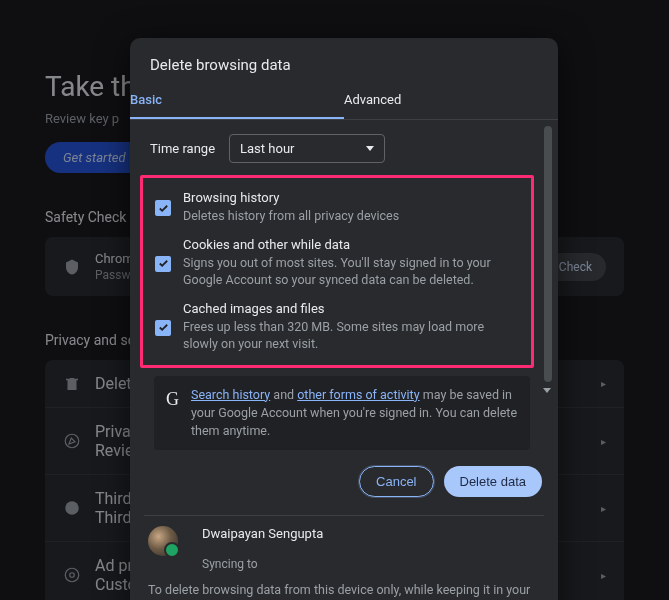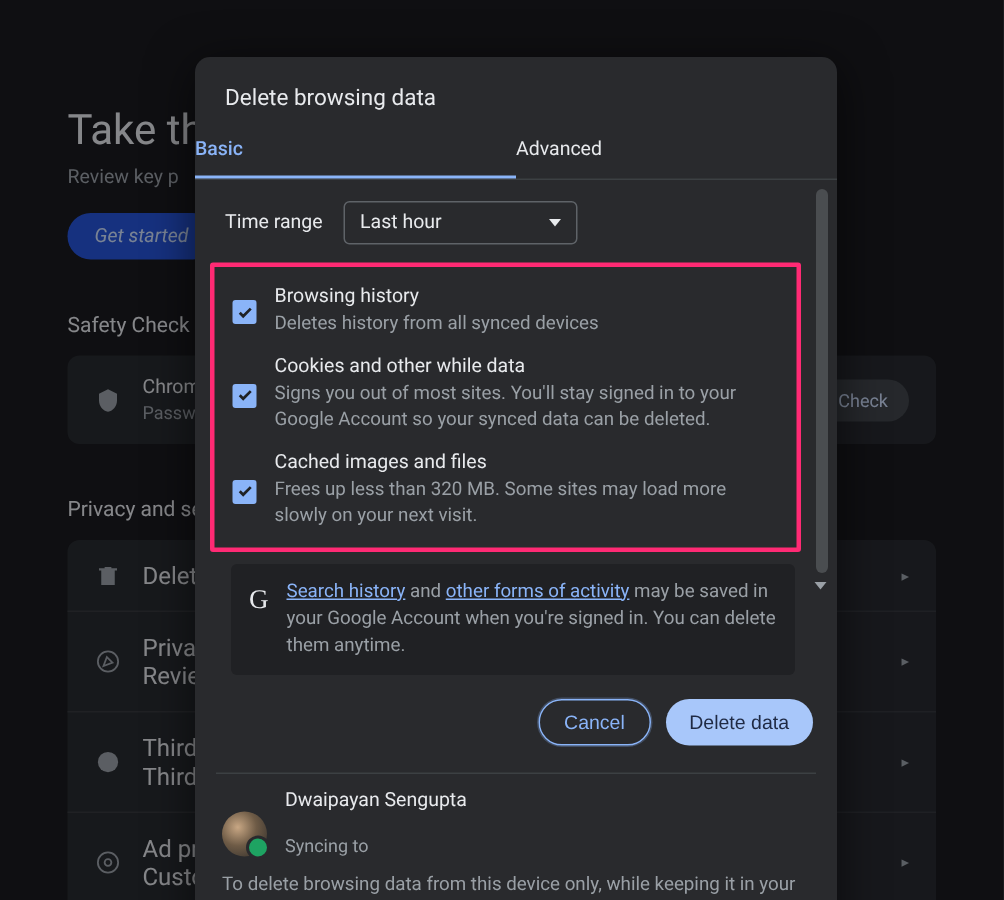--- a/index.html
+++ b/index.html
@@ -216,22 +216,22 @@
     box-shadow: 0 0 0 1px #8ab4f844;
   }
   .btn.primary {
     background:#a8c7fa;
     color:#1f2a44;
     font-weight:500;
   }
   .divider { height:1px; background:#3c4043; margin: 4px 14px 10px 14px;}
   .user-row {
     display:flex;
-    gap:12px;
-    align-items:flex-end;
+    gap:24px;
+    align-items:flex-start;
     margin: 4px 18px 6px 18px;
   }
   .avatar {
     width:30px;height:30px;border-radius:50%;
     background: radial-gradient(circle at 35% 35%, #c8a784 0%, #6e5b46 45%, #2b2a29 100%);
     position:relative;
     flex-shrink:0;
   }
   .avatar::after{
     content:"";
@@ -340,21 +340,21 @@
 
     <div class="highlight-box">
       <div class="check-row">
         <div class="cb">
           <svg viewBox="0 0 24 24" fill="none" stroke="currentColor" stroke-width="4">
               <polyline points="4 12 9 17 20 6"></polyline>
             </svg>
         </div>
         <div class="txt">
           <div class="t1">Browsing history</div>
-          <div class="t2">Deletes history from all synced devices</div>
+          <div class="t2">Deletes history from all privacy devices</div>
         </div>
       </div>
       <div class="check-row">
         <div class="cb">
           <svg viewBox="0 0 24 24" fill="none" stroke="currentColor" stroke-width="4">
               <polyline points="4 12 9 17 20 6"></polyline>
             </svg>
         </div>
         <div class="txt">
           <div class="t1">Cookies and other while data</div>

